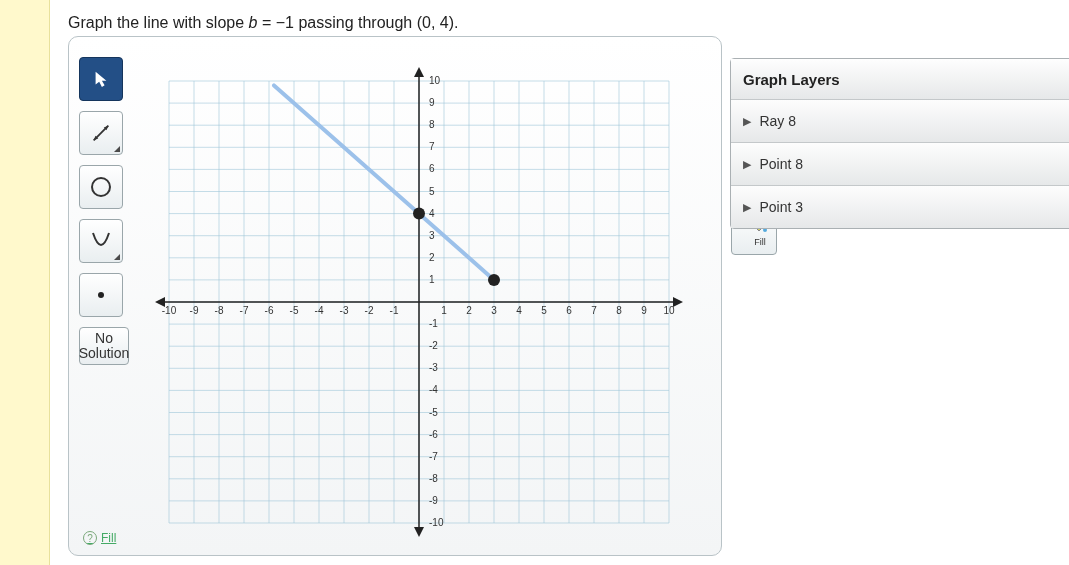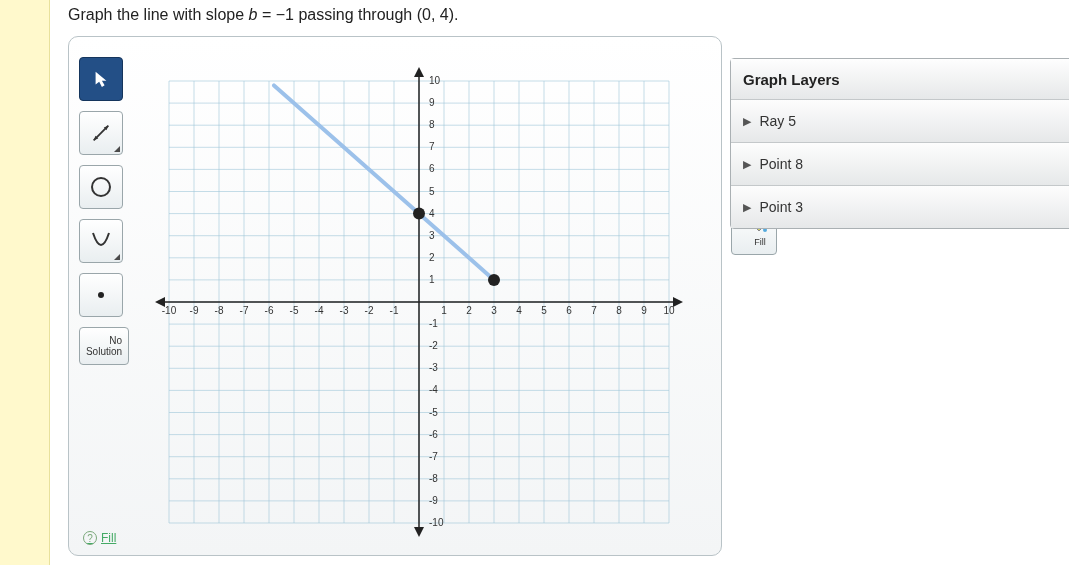--- a/index.html
+++ b/index.html
@@ -1,39 +1,39 @@
 <!DOCTYPE html>
 <html><head>
 <meta charset="utf-8">
 <style>
   * { box-sizing: border-box; margin: 0; padding: 0; }
   html, body { width: 1069px; height: 565px; font-family: Arial, sans-serif; background: #fff; }
   .page { position: relative; width: 1069px; height: 565px; }
   .yellow-strip { position: absolute; left: 0; top: 0; width: 50px; height: 565px; background: #fff9cc; border-right: 1px solid #e8e19c; }
-  .instruction { position: absolute; left: 68px; top: 6px; font-size: 16px; color: #222; }
+  .instruction { position: absolute; left: 68px; top: 14px; font-size: 16px; color: #222; }
   .instruction i { font-style: italic; }
 
   .canvas-wrap {
     position: absolute; left: 68px; top: 36px; width: 654px; height: 520px;
     border: 1px solid #b9c3c7; border-radius: 10px; background: linear-gradient(#ffffff,#f3f5f6);
   }
 
   .tool-col { position: absolute; left: 10px; top: 20px; width: 52px; }
   .tool {
     width: 44px; height: 44px; margin: 0 0 10px 0; border: 1px solid #9aa6aa; border-radius: 4px;
     background: linear-gradient(#ffffff,#e9eef0); display:flex; align-items:center; justify-content:center;
     position: relative;
   }
   .tool .corner { position:absolute; right:2px; bottom:2px; width:0;height:0; border-left:6px solid transparent; border-bottom:6px solid #4a4a4a;}
   .tool.active { background: #234f86; border-color:#15355c; }
   .tool.active svg path, .tool.active svg polygon { fill:#fff; }
   .no-solution {
     width: 50px; height: 38px; border: 1px solid #9aa6aa; border-radius: 4px;
     background: linear-gradient(#ffffff,#e9eef0); display:flex; align-items:center; justify-content:center;
-    font-size: 10px; text-align:right; line-height: 1.1em; color:#333;
+    font-size: 14px; text-align:center; line-height: 1.1em; color:#333;
   }
 
   .help {
     position:absolute; left:14px; bottom: 10px; font-size: 12px; color:#4a6; text-decoration: underline;
     display:flex; align-items:center; gap:4px; cursor:pointer;
   }
   .help .hicon { width:14px;height:14px;border:1px solid #7aa87a;border-radius:50%;display:inline-flex;align-items:center;justify-content:center;color:#7aa87a;font-size:10px;}
 
   .graph-area {
     position: absolute; left: 76px; top: 20px; width: 548px; height: 490px;
@@ -254,21 +254,21 @@
 
 <div class="layers-panel">
   <div class="layers-header">
     <h3>Graph Layers</h3>
     <div class="collapse-icon">«</div>
   </div>
   <div id="layer-rows">
         <div class="layer-row">
           <div class="layer-left">
             <span class="chev">▶</span>
-            <span>Ray 5</span>
+            <span>Ray 8</span>
           </div>
           <div class="del-x">✕</div>
         </div>
         <div class="layer-row">
           <div class="layer-left">
             <span class="chev">▶</span>
             <span>Point 8</span>
           </div>
           <div class="del-x">✕</div>
         </div>

